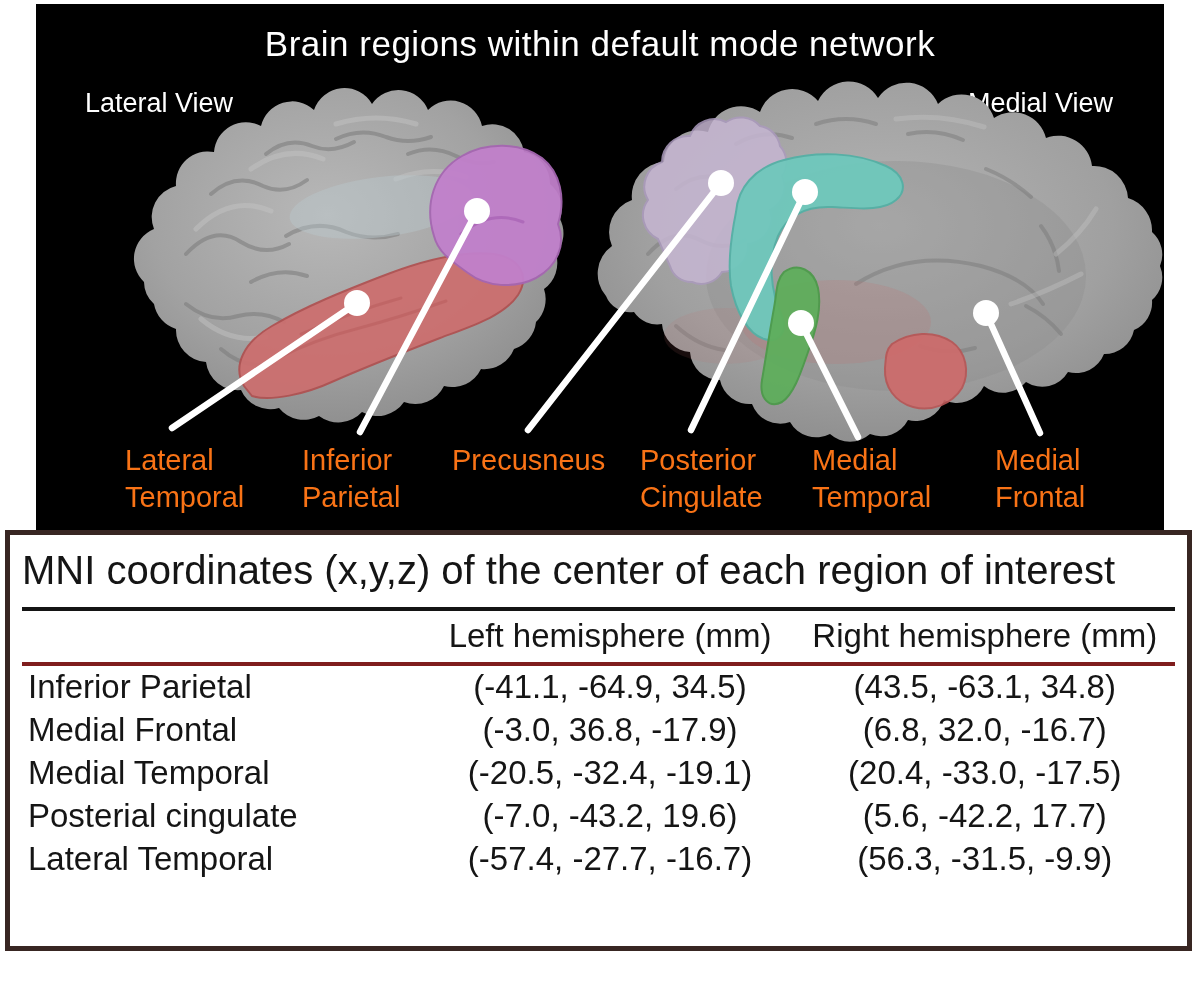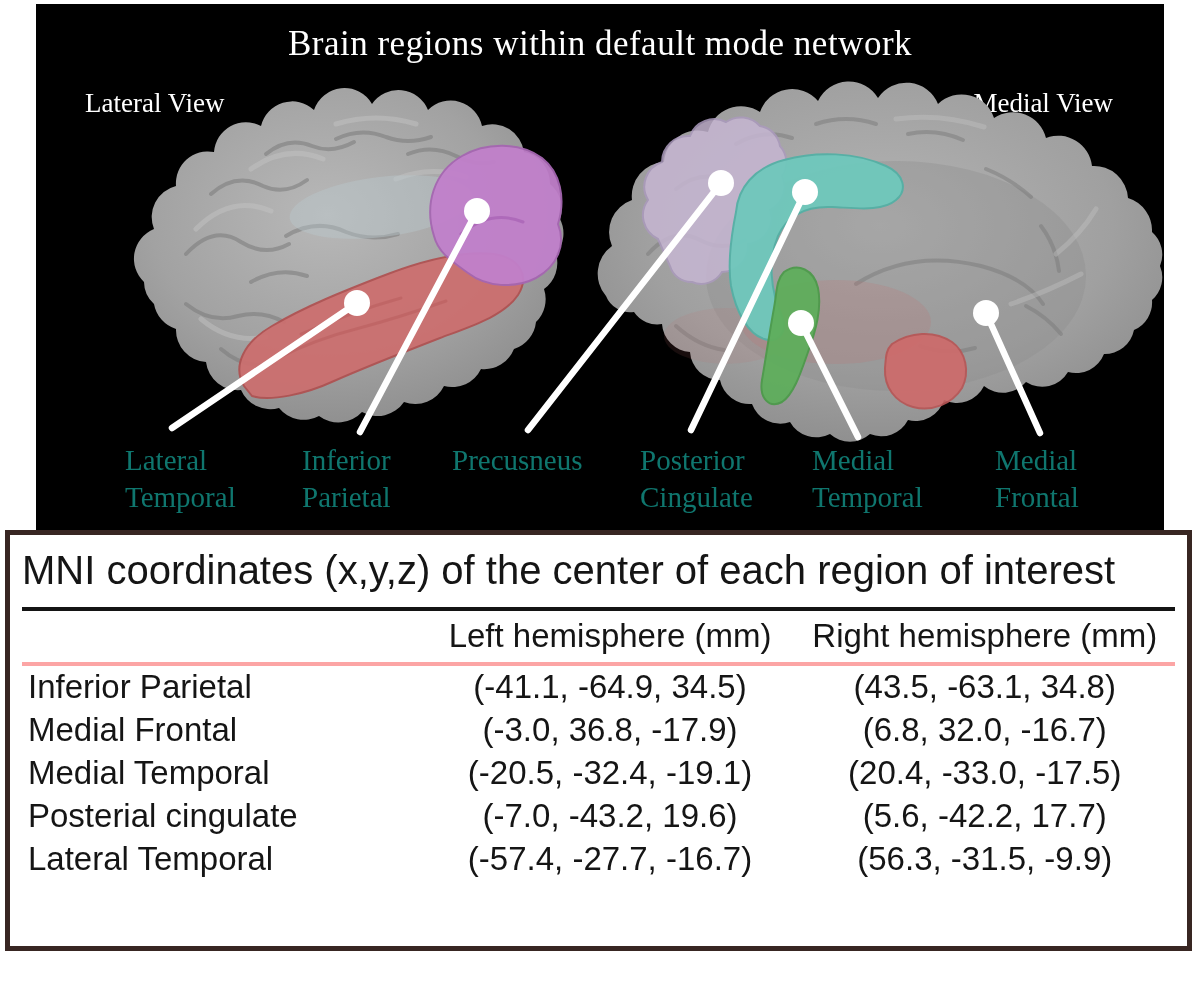--- a/index.html
+++ b/index.html
@@ -9,35 +9,34 @@
     position: relative;
     font-family: "Liberation Sans", sans-serif;
     overflow: hidden;
   }
 
   
   .brain-panel {
     position: absolute; left: 36px; top: 4px;
     width: 1128px; height: 526px;
     background: #000000;
-    font-family: Liberation Serif, serif;
   }
   .panel-title {
     position: absolute; top: 20px; left: 0; width: 100%;
     text-align: center; color: #ffffff; font-size: 35px;
     letter-spacing: 0.5px; white-space: nowrap;
   }
   .view-label { position: absolute; color: #ffffff; font-size: 27px; white-space: nowrap; }
   .view-label.lateral { left: 49px; top: 84px; }
   .view-label.medial  { right: 51px; top: 84px; }
 
   svg.brains { position: absolute; left: 0; top: 0; }
 
   .region-label {
-    position: absolute; top: 438px; color: #0f766e;
+    position: absolute; top: 438px; color: #f97316;
     font-size: 29px; line-height: 37px; white-space: nowrap;
   }
   .region-label .l2 { display: block; }
 
   
   .table-box {
     position: absolute; left: 5px; top: 530px;
     width: 1187px; height: 421px;
     box-sizing: border-box;
     border: 5px solid #382622;
@@ -50,21 +49,21 @@
   table.mni {
     width: calc(100% - 24px);
     margin: 14px 12px 0 12px;
     border-collapse: collapse;
     font-size: 33px;
     color: #151515;
   }
   table.mni thead th {
     font-weight: normal;
     border-top: 4px solid #141414;
-    border-bottom: 4px solid #fca5a5;
+    border-bottom: 4px solid #7f1d1d;
     padding: 6px 0 7px 0;
     white-space: nowrap;
   }
   table.mni td { padding: 2px 0 3px 0; white-space: nowrap; }
   .col-region { width: 35%; text-align: left; padding-left: 6px !important; }
   .col-left   { width: 32%; text-align: center; }
   .col-right  { width: 33%; text-align: center; }
 </style>
 </head>
 <body>

